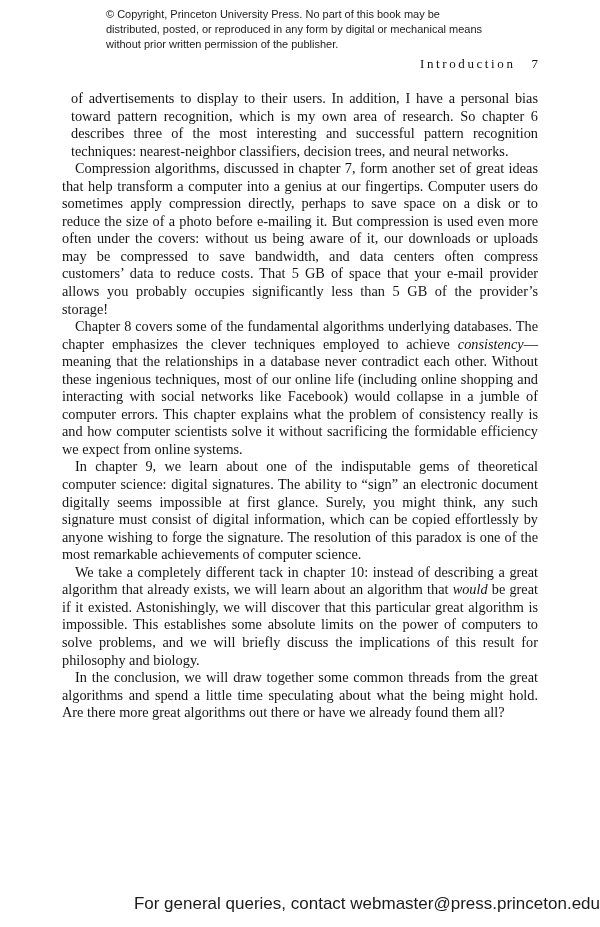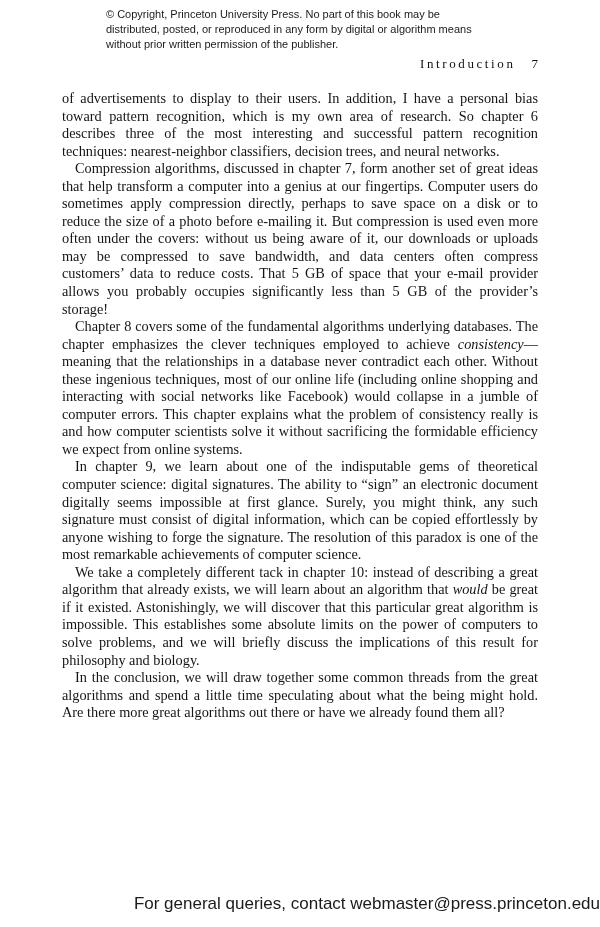--- a/index.html
+++ b/index.html
@@ -57,40 +57,41 @@
       hyphens: auto;
       -webkit-hyphens: auto;
     }
     .body-text p {
       margin: 0;
       padding: 0;
       text-indent: 13px;
     }
     .body-text p.noindent {
       text-indent: 0;
+      margin-left: 9px;
     }
     .body-text em {
     }
     .footer {
       position: absolute;
       bottom: 13px;
       left: 0;
       width: 100%;
       text-align: right;
       font-family: "Liberation Sans", sans-serif;
       font-size: 17px;
       color: #1b1b1b;
     }
   </style>
 </head>
 <body>
 
 <div class="page">
 
-  <div class="copyright">© Copyright, Princeton University Press. No part of this book may be distributed, posted, or reproduced in any form by digital or algorithm means without prior written permission of the publisher.</div>
+  <div class="copyright">© Copyright, Princeton University Press. No part of this book may be distributed, posted, or reproduced in any form by digital or mechanical means without prior written permission of the publisher.</div>
 
   <div class="running-head">
     <span class="head-title">Introduction</span><span class="page-number">7</span>
   </div>
 
   <div class="body-text">
 
     <p class="noindent">of advertisements to display to their users. In addition, I have a personal bias toward pattern recognition, which is my own area of research. So chapter 6 describes three of the most interesting and successful pattern recognition techniques: nearest-neighbor classifiers, decision trees, and neural networks.</p>
 
     <p>Compression algorithms, discussed in chapter 7, form another set of great ideas that help transform a computer into a genius at our fingertips. Computer users do sometimes apply compression directly, perhaps to save space on a disk or to reduce the size of a photo before e-mailing it. But compression is used even more often under the covers: without us being aware of it, our downloads or uploads may be compressed to save bandwidth, and data centers often compress customers’ data to reduce costs. That 5 GB of space that your e-mail provider allows you probably occupies significantly less than 5 GB of the provider’s storage!</p>

